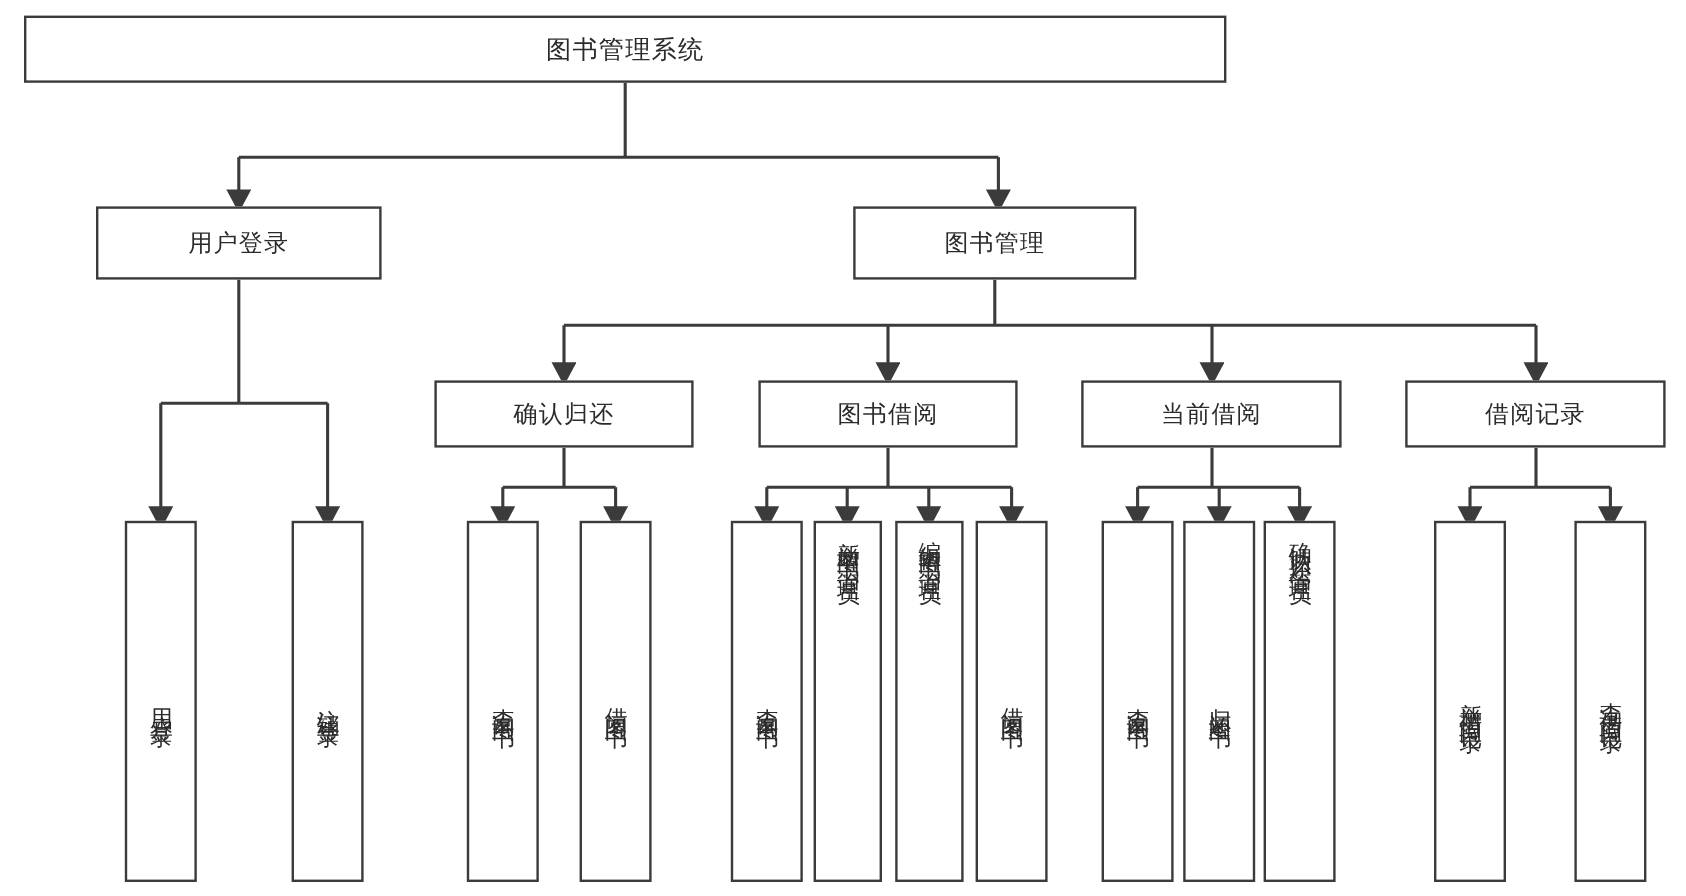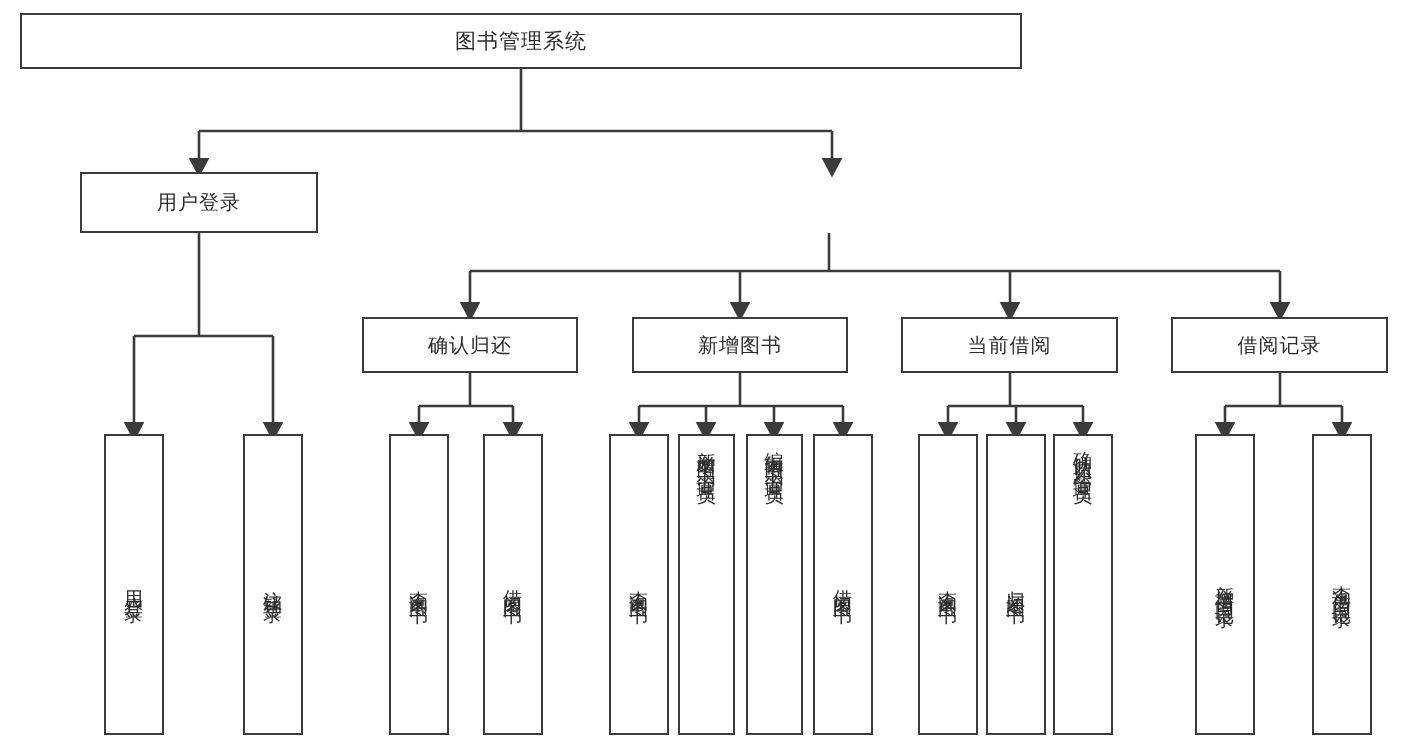--- a/index.html
+++ b/index.html
@@ -108,24 +108,25 @@
       <path d="M1225,406 L1342,406"></path>
       <path d="M1225,406 L1225,425" marker-end="url(#ah)"></path>
       <path d="M1342,406 L1342,425" marker-end="url(#ah)"></path>
     </g>
   </svg>
 
   <div class="node h root" style="left:20px;top:13px;width:1002px;height:56px;">图书管理系统</div>
 
   <div class="node h" style="left:80px;top:172px;width:238px;height:61px;">用户登录</div>
 
+  <div class="node h" style="left:711px;top:172px;width:236px;height:61px;">图书管理</div>
 
   <div class="node h" style="left:362px;top:317px;width:216px;height:56px;">确认归还</div>
 
-  <div class="node h" style="left:632px;top:317px;width:216px;height:56px;">新增图书</div>
+  <div class="node h" style="left:632px;top:317px;width:216px;height:56px;">图书借阅</div>
 
   <div class="node h" style="left:1171px;top:317px;width:217px;height:56px;">借阅记录</div>
 
   <div class="node h" style="left:901px;top:317px;width:217px;height:56px;">当前借阅</div>
 
   <div class="node v" style="left:104px;top:434px;width:60px;height:301px;">
     <span class="vtext">用户登录</span>
   </div>
 
   <div class="node v" style="left:243px;top:434px;width:60px;height:301px;">

